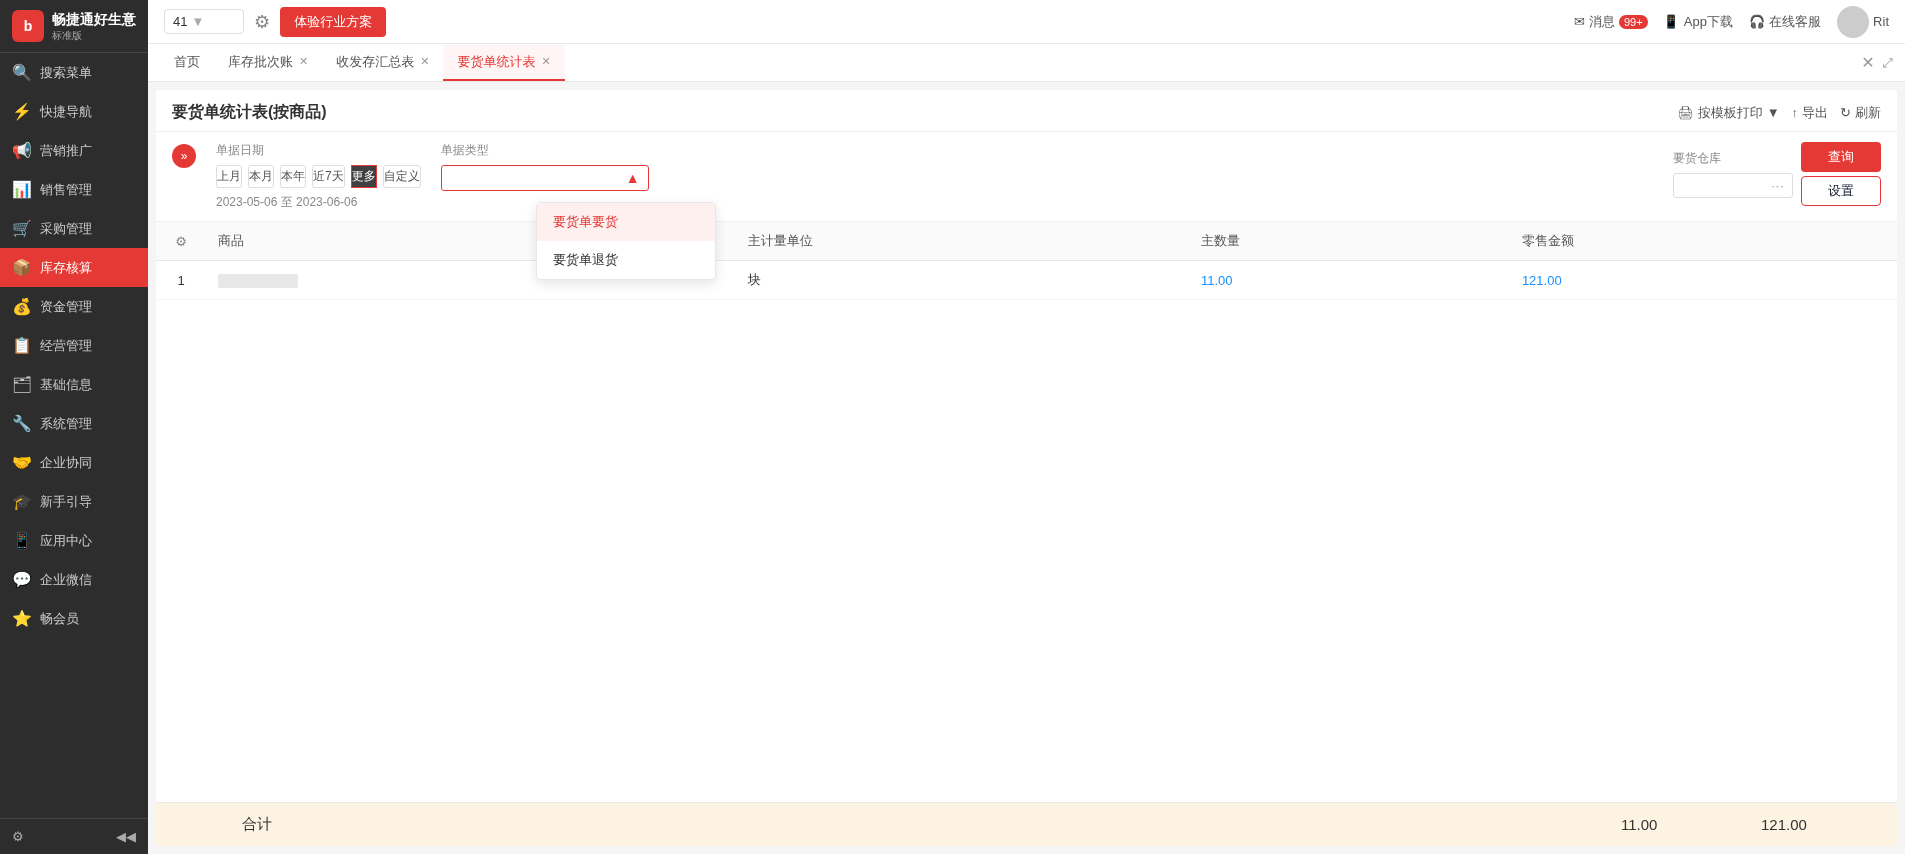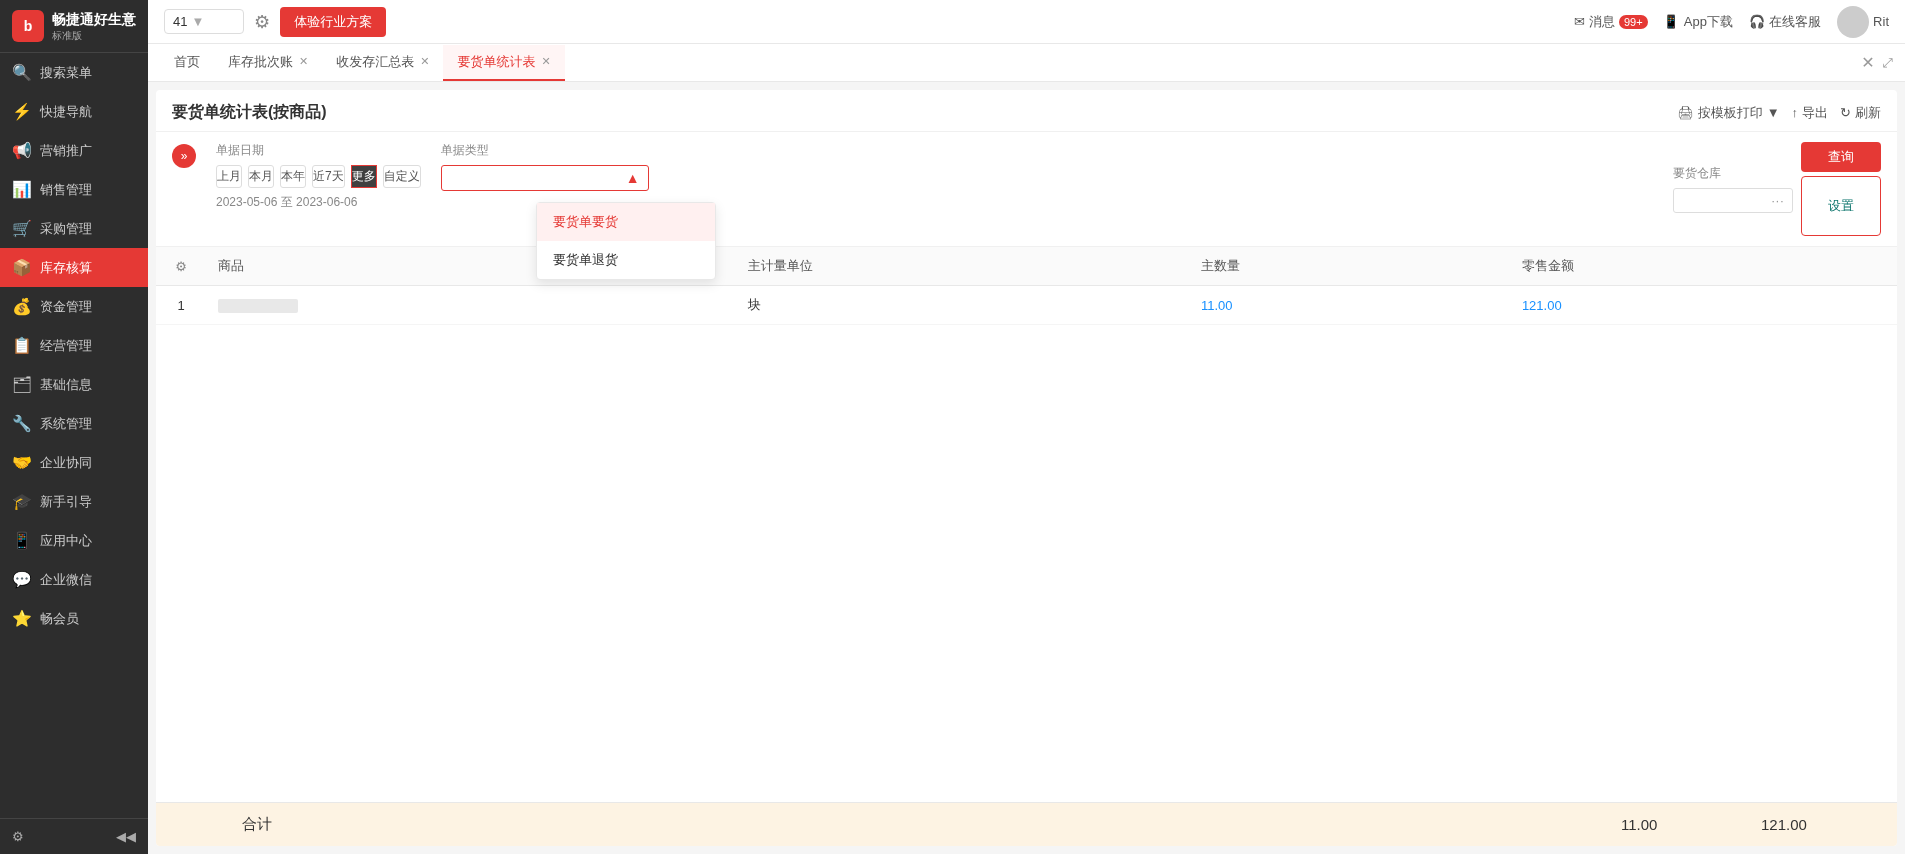--- a/index.html
+++ b/index.html
@@ -346,24 +346,24 @@
       background: #e53935;
       color: white;
       border: none;
       border-radius: 4px;
       padding: 6px 27px;
       cursor: pointer;
       font-size: 13px;
     }
     .settings-btn {
       background: #fff;
-      color: #0f766e;
+      color: #0f172a;
       border: 1px solid #e53935;
       border-radius: 4px;
-      padding: 20px 16px;
+      padding: 5px 16px;
       cursor: pointer;
       font-size: 13px;
     }
 
     
     .table-area {
       flex: 1;
       overflow-y: auto;
       position: relative;
     }

